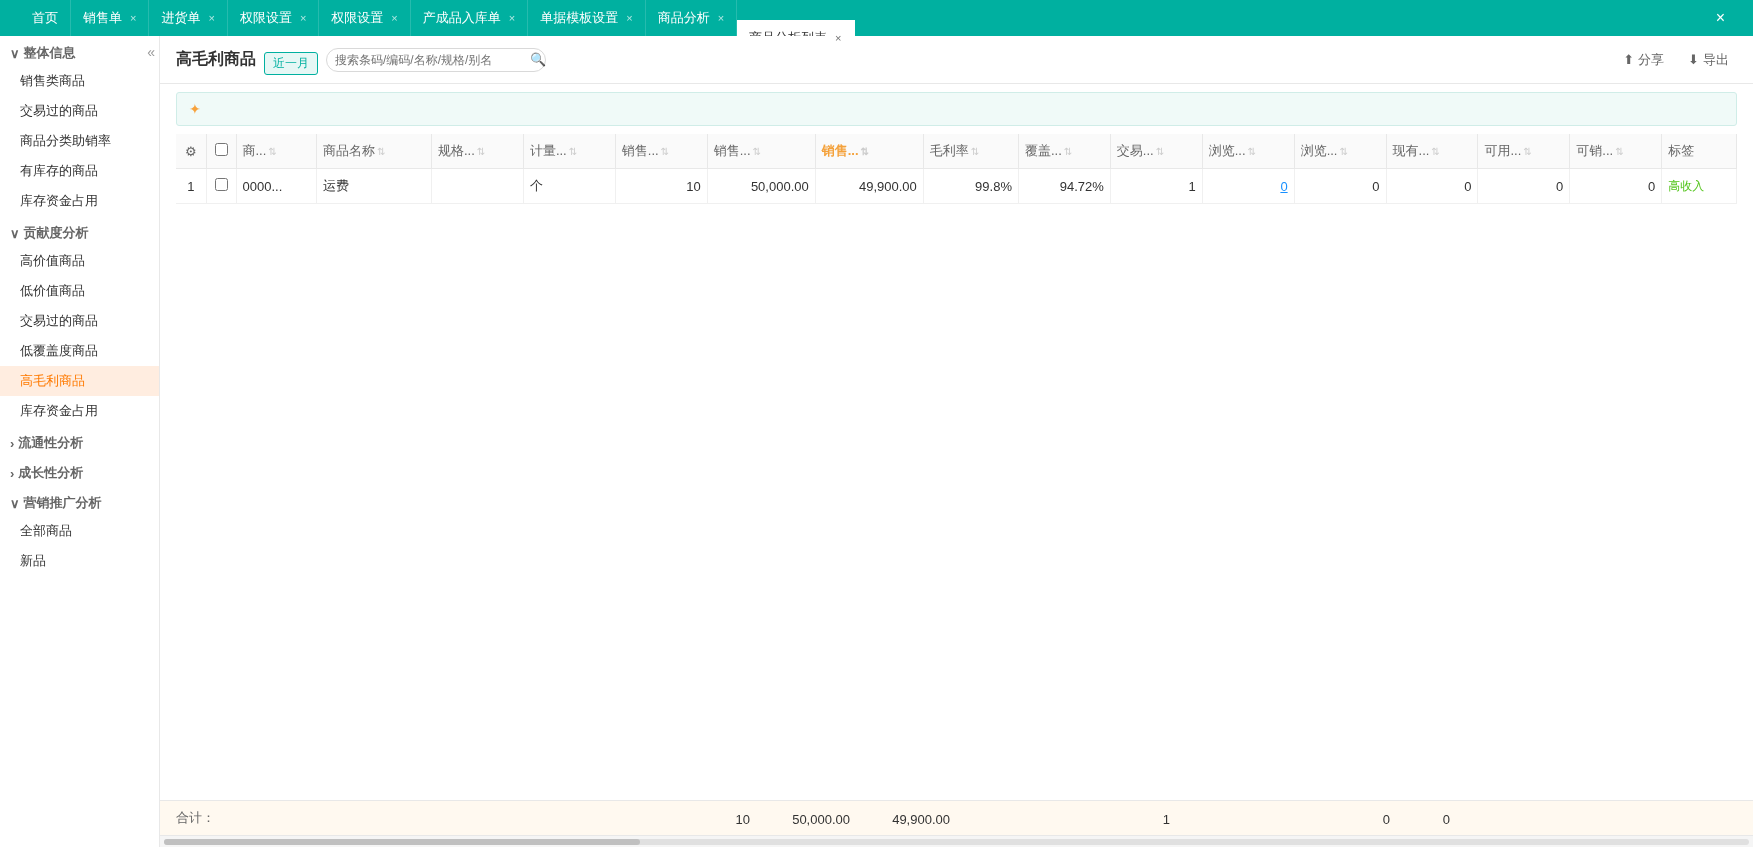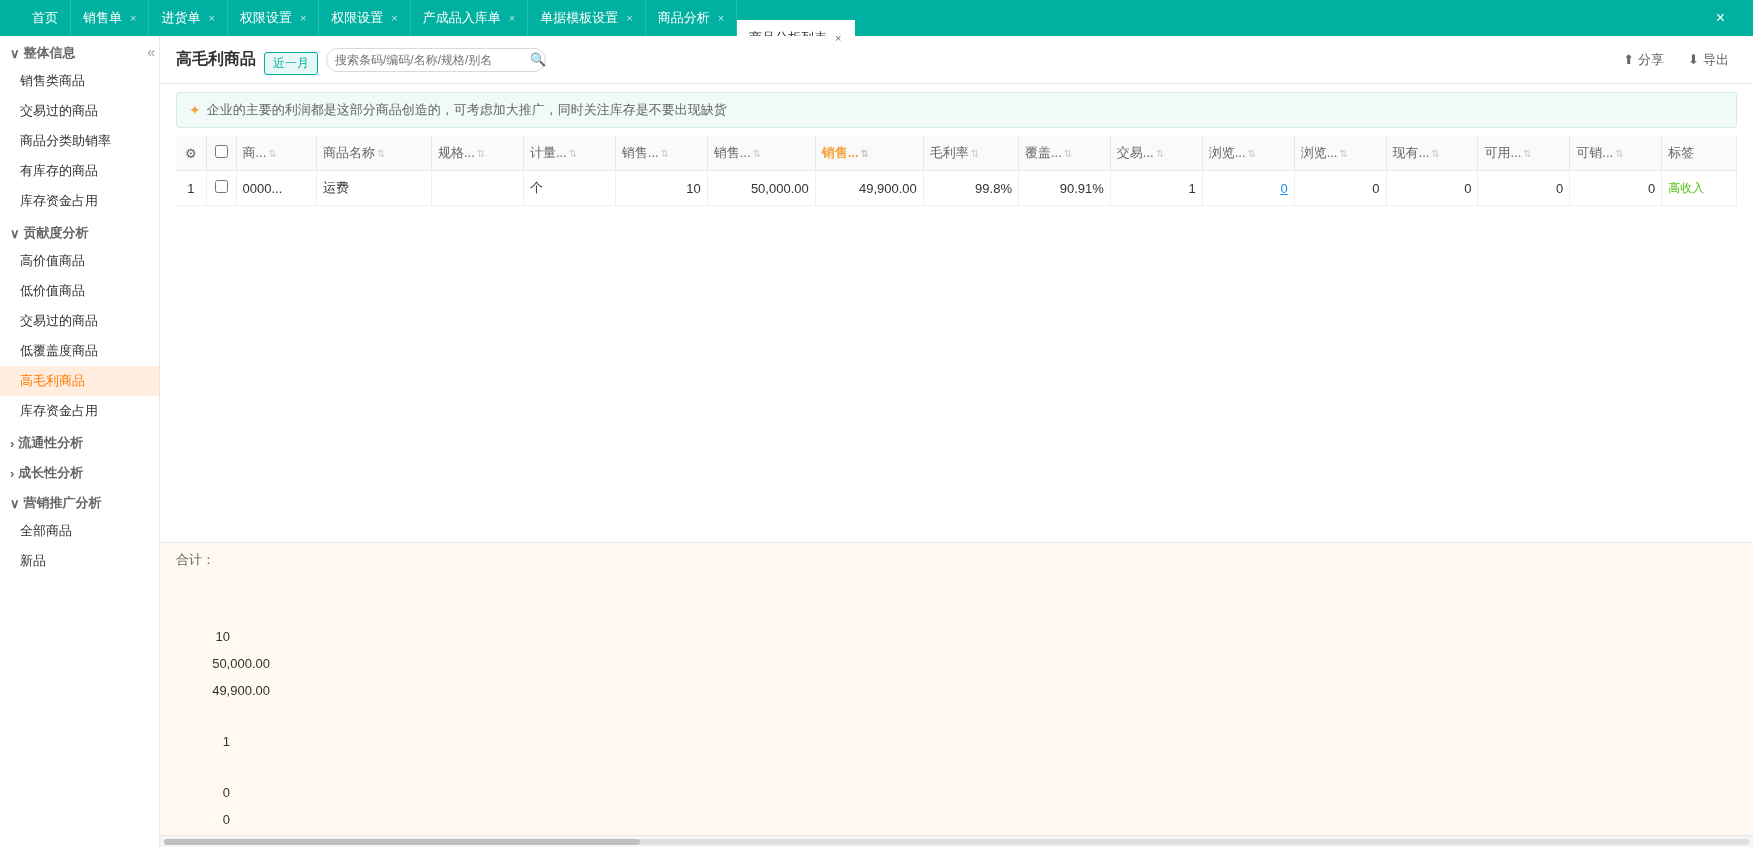--- a/index.html
+++ b/index.html
@@ -208,29 +208,28 @@
     .tag-high-income {
       color: #52c41a;
       font-size: 12px;
     }
     .link-blue { color: #1890ff; cursor: pointer; text-decoration: underline; }
     .num-col { text-align: right; }
 
     
     .footer-summary {
       display: flex;
-      align-items: flex-start;
+      align-items: flex-end;
       background: #fff9f0;
       border-top: 1px solid #e8e8e8;
       padding: 8px 16px;
       font-size: 13px;
       color: #333;
       flex-shrink: 0;
-      gap: 12px;
-      flex-direction: column;
+      gap: 0;
     }
     .summary-label {
       width: 200px;
       color: #666;
     }
     .summary-cell {
       padding: 0 6px;
       min-width: 80px;
     }
 
@@ -392,21 +391,20 @@
         </button>
         <button class="action-btn">
           <span>⬇</span>
           <span>导出</span>
         </button>
       </div>
     </div>
 
     <div class="tip-bar">
       <span class="tip-icon">✦</span>
-      <span>企业的主要的利润都是这部分商品创造的，可考虑加大推广，同时关注库存是不要出现缺货</span>
     </div>
 
     <div class="table-wrapper">
       <table>
         <thead>
           <tr>
             <th class="checkbox-col">
               <span class="settings-icon">⚙</span>
             </th>
             <th class="checkbox-col">
@@ -535,21 +533,21 @@
             <td class="num-col">
               <span>50,000.00</span>
             </td>
             <td class="num-col">
               <span>49,900.00</span>
             </td>
             <td class="num-col">
               <span>99.8%</span>
             </td>
             <td class="num-col">
-              <span>90.91%</span>
+              <span>94.72%</span>
             </td>
             <td class="num-col">
               <span>1</span>
             </td>
             <td class="num-col">
               <span class="link-blue">0</span>
             </td>
             <td class="num-col">
               <span>0</span>
             </td>

